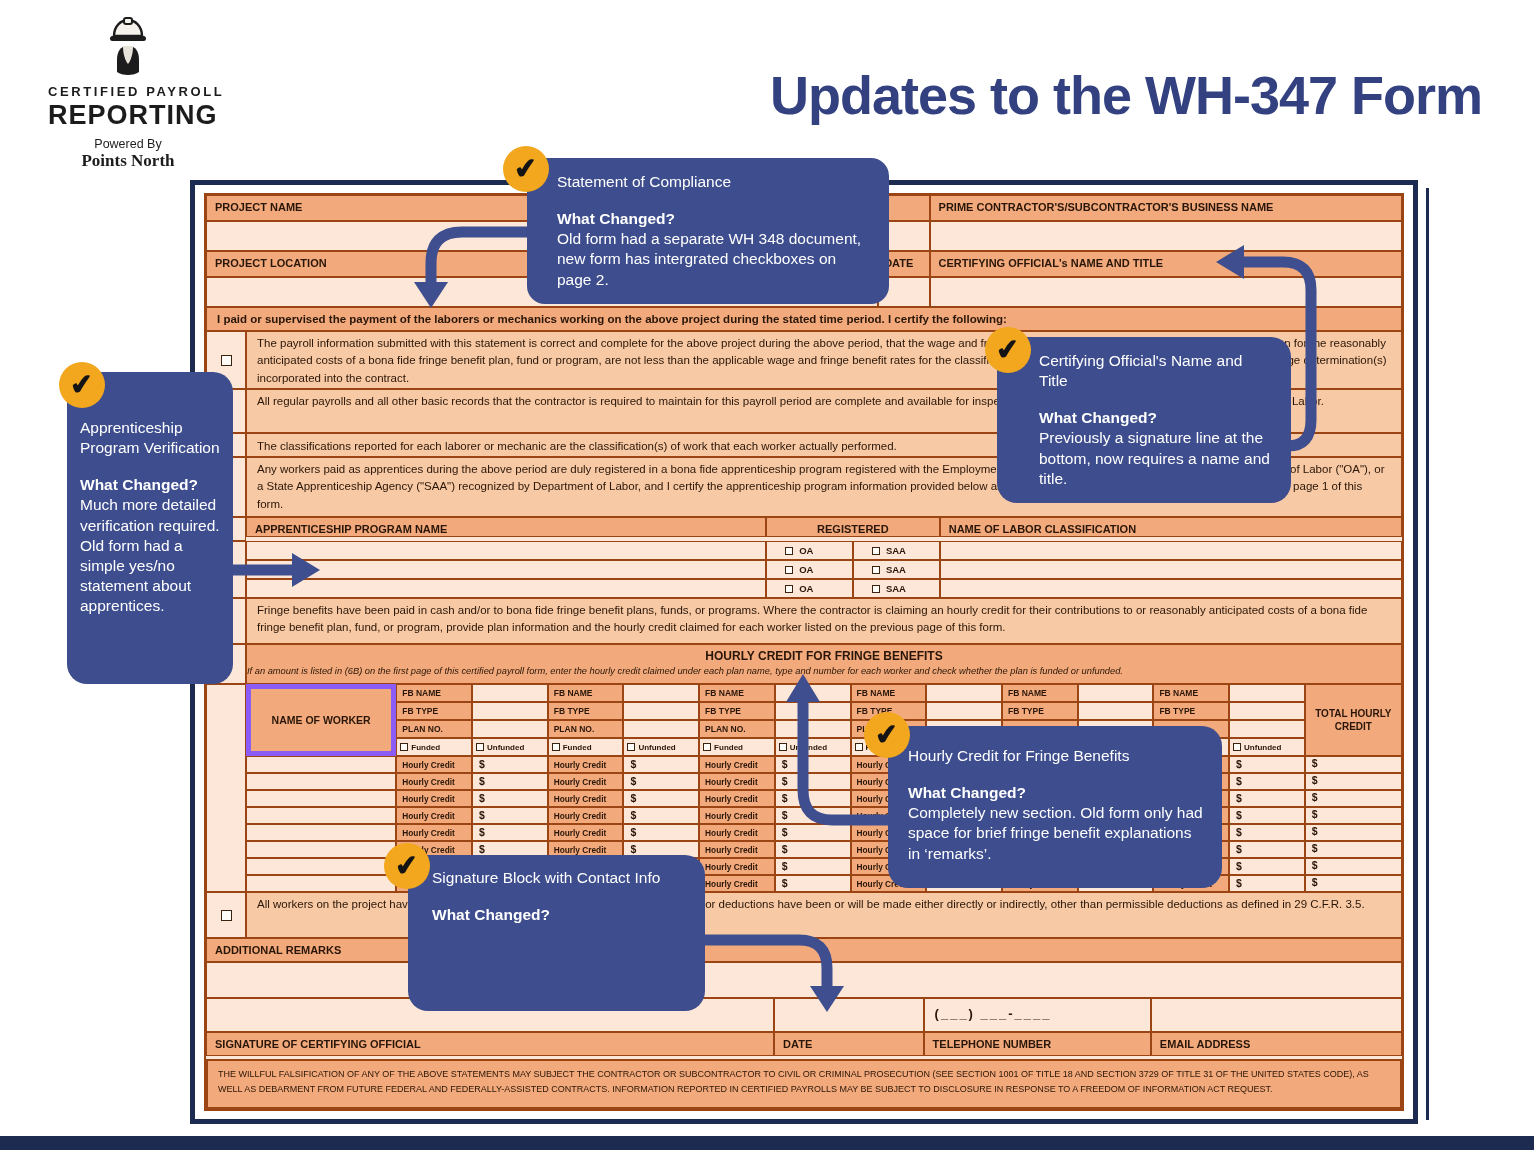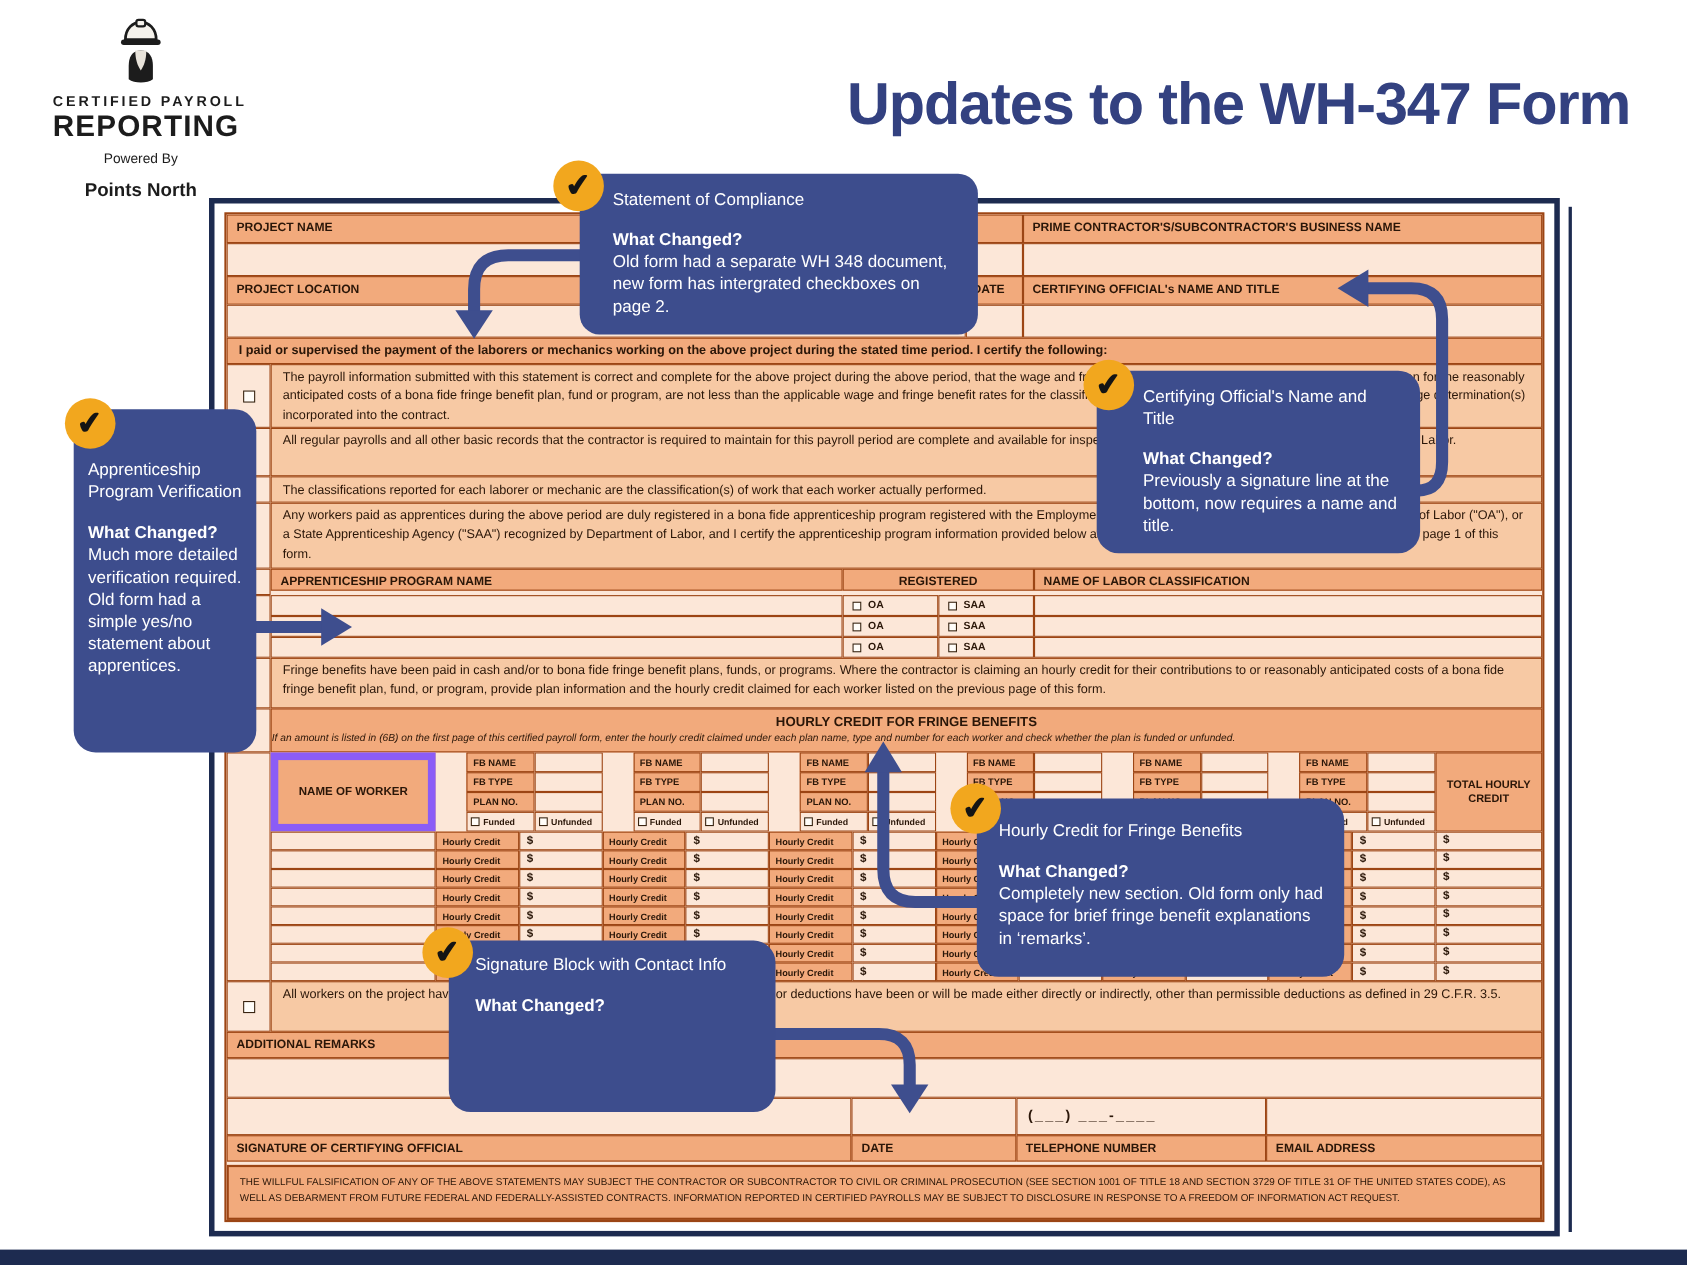--- a/index.html
+++ b/index.html
@@ -5,21 +5,21 @@
   html,body{margin:0;padding:0;}
   body{width:1534px;height:1150px;position:relative;background:#ffffff;
        font-family:"Liberation Sans",sans-serif;overflow:hidden;}
 
   
   .logo{position:absolute;left:48px;top:16px;width:160px;text-align:center;color:#1c1c1c;}
   .logo svg{display:block;margin:0 auto 4px auto;}
   .logo-line1{font-size:13px;font-weight:700;letter-spacing:2.6px;white-space:nowrap;}
   .logo-line2{font-size:27px;font-weight:800;letter-spacing:1px;margin-top:1px;white-space:nowrap;}
   .logo-powered{font-size:12.5px;font-weight:400;margin-top:6px;}
-  .logo-company{font-size:17px;font-weight:700;margin-top:12px;}
+  .logo-company{font-size:17px;font-weight:700;margin-top:0px;font-family:Liberation Serif, serif;}
 
   
   .page-title{position:absolute;top:64px;right:52px;font-size:54px;font-weight:700;
               letter-spacing:-1px;color:#334180;white-space:nowrap;}
 
   
   .form-outer{position:absolute;left:190px;top:180px;width:1228px;height:944px;
               border:5px solid #1d2b50;background:#fff;box-sizing:border-box;padding:8px 9px;}
   .form-shadow{position:absolute;left:1426px;top:188px;width:3px;height:932px;background:#1d2b50;}
   .bottom-band{position:absolute;left:0;top:1136px;width:1534px;height:14px;background:#1d2b50;}
@@ -36,42 +36,42 @@
   .strip{width:40px;flex:none;background:#fce7d8;border:1px solid #9c4514;box-sizing:border-box;}
   .cbx{display:inline-block;width:11px;height:11px;border:1.4px solid #3a2410;background:#fffdf9;
        box-sizing:border-box;flex:none;}
   .cbx.small{width:8px;height:8px;border-width:1.1px;margin-right:3px;vertical-align:-1px;}
 
   
   .ap-head .cell{height:20px;}
   .appr-row{display:flex;height:19px;}
   .appr-row .cell{height:19px;}
   .ap-name{width:45%;}
-  .ap-reg{width:7.5%;display:flex;align-items:center;padding-left:8px;gap:3px;
+  .ap-reg{width:7.5%;display:flex;align-items:center;padding-left:18px;gap:3px;
           font-size:9.5px;font-weight:700;background:#fce7d8;}
   .ap-class{width:40%;}
 
   
   .hc-box{background:#f2aa7c;border:1px solid #9c4514;box-sizing:border-box;width:100%;}
   .hc-title{text-align:center;font-weight:700;font-size:12px;padding-top:4px;}
   .hc-sub{text-align:left;font-style:italic;font-size:9.3px;padding-top:3px;}
 
   
   .ft{display:flex;width:100%;box-sizing:border-box;}
   .ft-col{display:flex;flex-direction:column;flex:none;}
   .ft-worker{width:13%;}
   .ft-group{width:13.1%;}
   .ft-total{width:8.4%;}
-  .ft-whead{height:72px;background:#f2aa7c;border:7px solid #8b5cf6;box-sizing:border-box;
+  .ft-whead{height:72px;background:#f2aa7c;border:5px solid #8b5cf6;box-sizing:border-box;
             display:flex;align-items:center;justify-content:center;font-size:10.5px;font-weight:700;}
   .ft-thead{height:72px;background:#f2aa7c;border:1px solid #9c4514;box-sizing:border-box;
             display:flex;align-items:center;justify-content:center;text-align:center;
             font-size:10px;font-weight:700;line-height:1.35;padding:0 6px;}
   .ft-wcell{height:17px;background:#fce7d8;border:1px solid #9c4514;box-sizing:border-box;}
-  .ft-frow{display:flex;height:18px;padding-left:28px;}
+  .ft-frow{display:flex;height:18px;}
   .ft-flabel{width:50%;background:#f2aa7c;border:1px solid #9c4514;box-sizing:border-box;
              font-size:8.5px;font-weight:700;padding:3px 0 0 5px;white-space:nowrap;overflow:hidden;}
   .ft-fval{width:50%;background:#fce7d8;border:1px solid #9c4514;box-sizing:border-box;}
   .ft-chk{width:50%;background:#fce7d8;border:1px solid #9c4514;box-sizing:border-box;
           font-size:8px;font-weight:700;display:flex;align-items:center;padding-left:3px;white-space:nowrap;overflow:hidden;}
   .ft-crow{display:flex;height:17px;justify-content:center;}
   .ft-clabel{width:50%;background:#f2aa7c;border:1px solid #9c4514;box-sizing:border-box;
              font-size:8.3px;font-weight:700;padding:3px 0 0 5px;white-space:nowrap;overflow:hidden;}
   .ft-cval{width:50%;background:#fce7d8;border:1px solid #9c4514;box-sizing:border-box;
            font-size:10.5px;font-weight:700;padding:1px 0 0 6px;}

